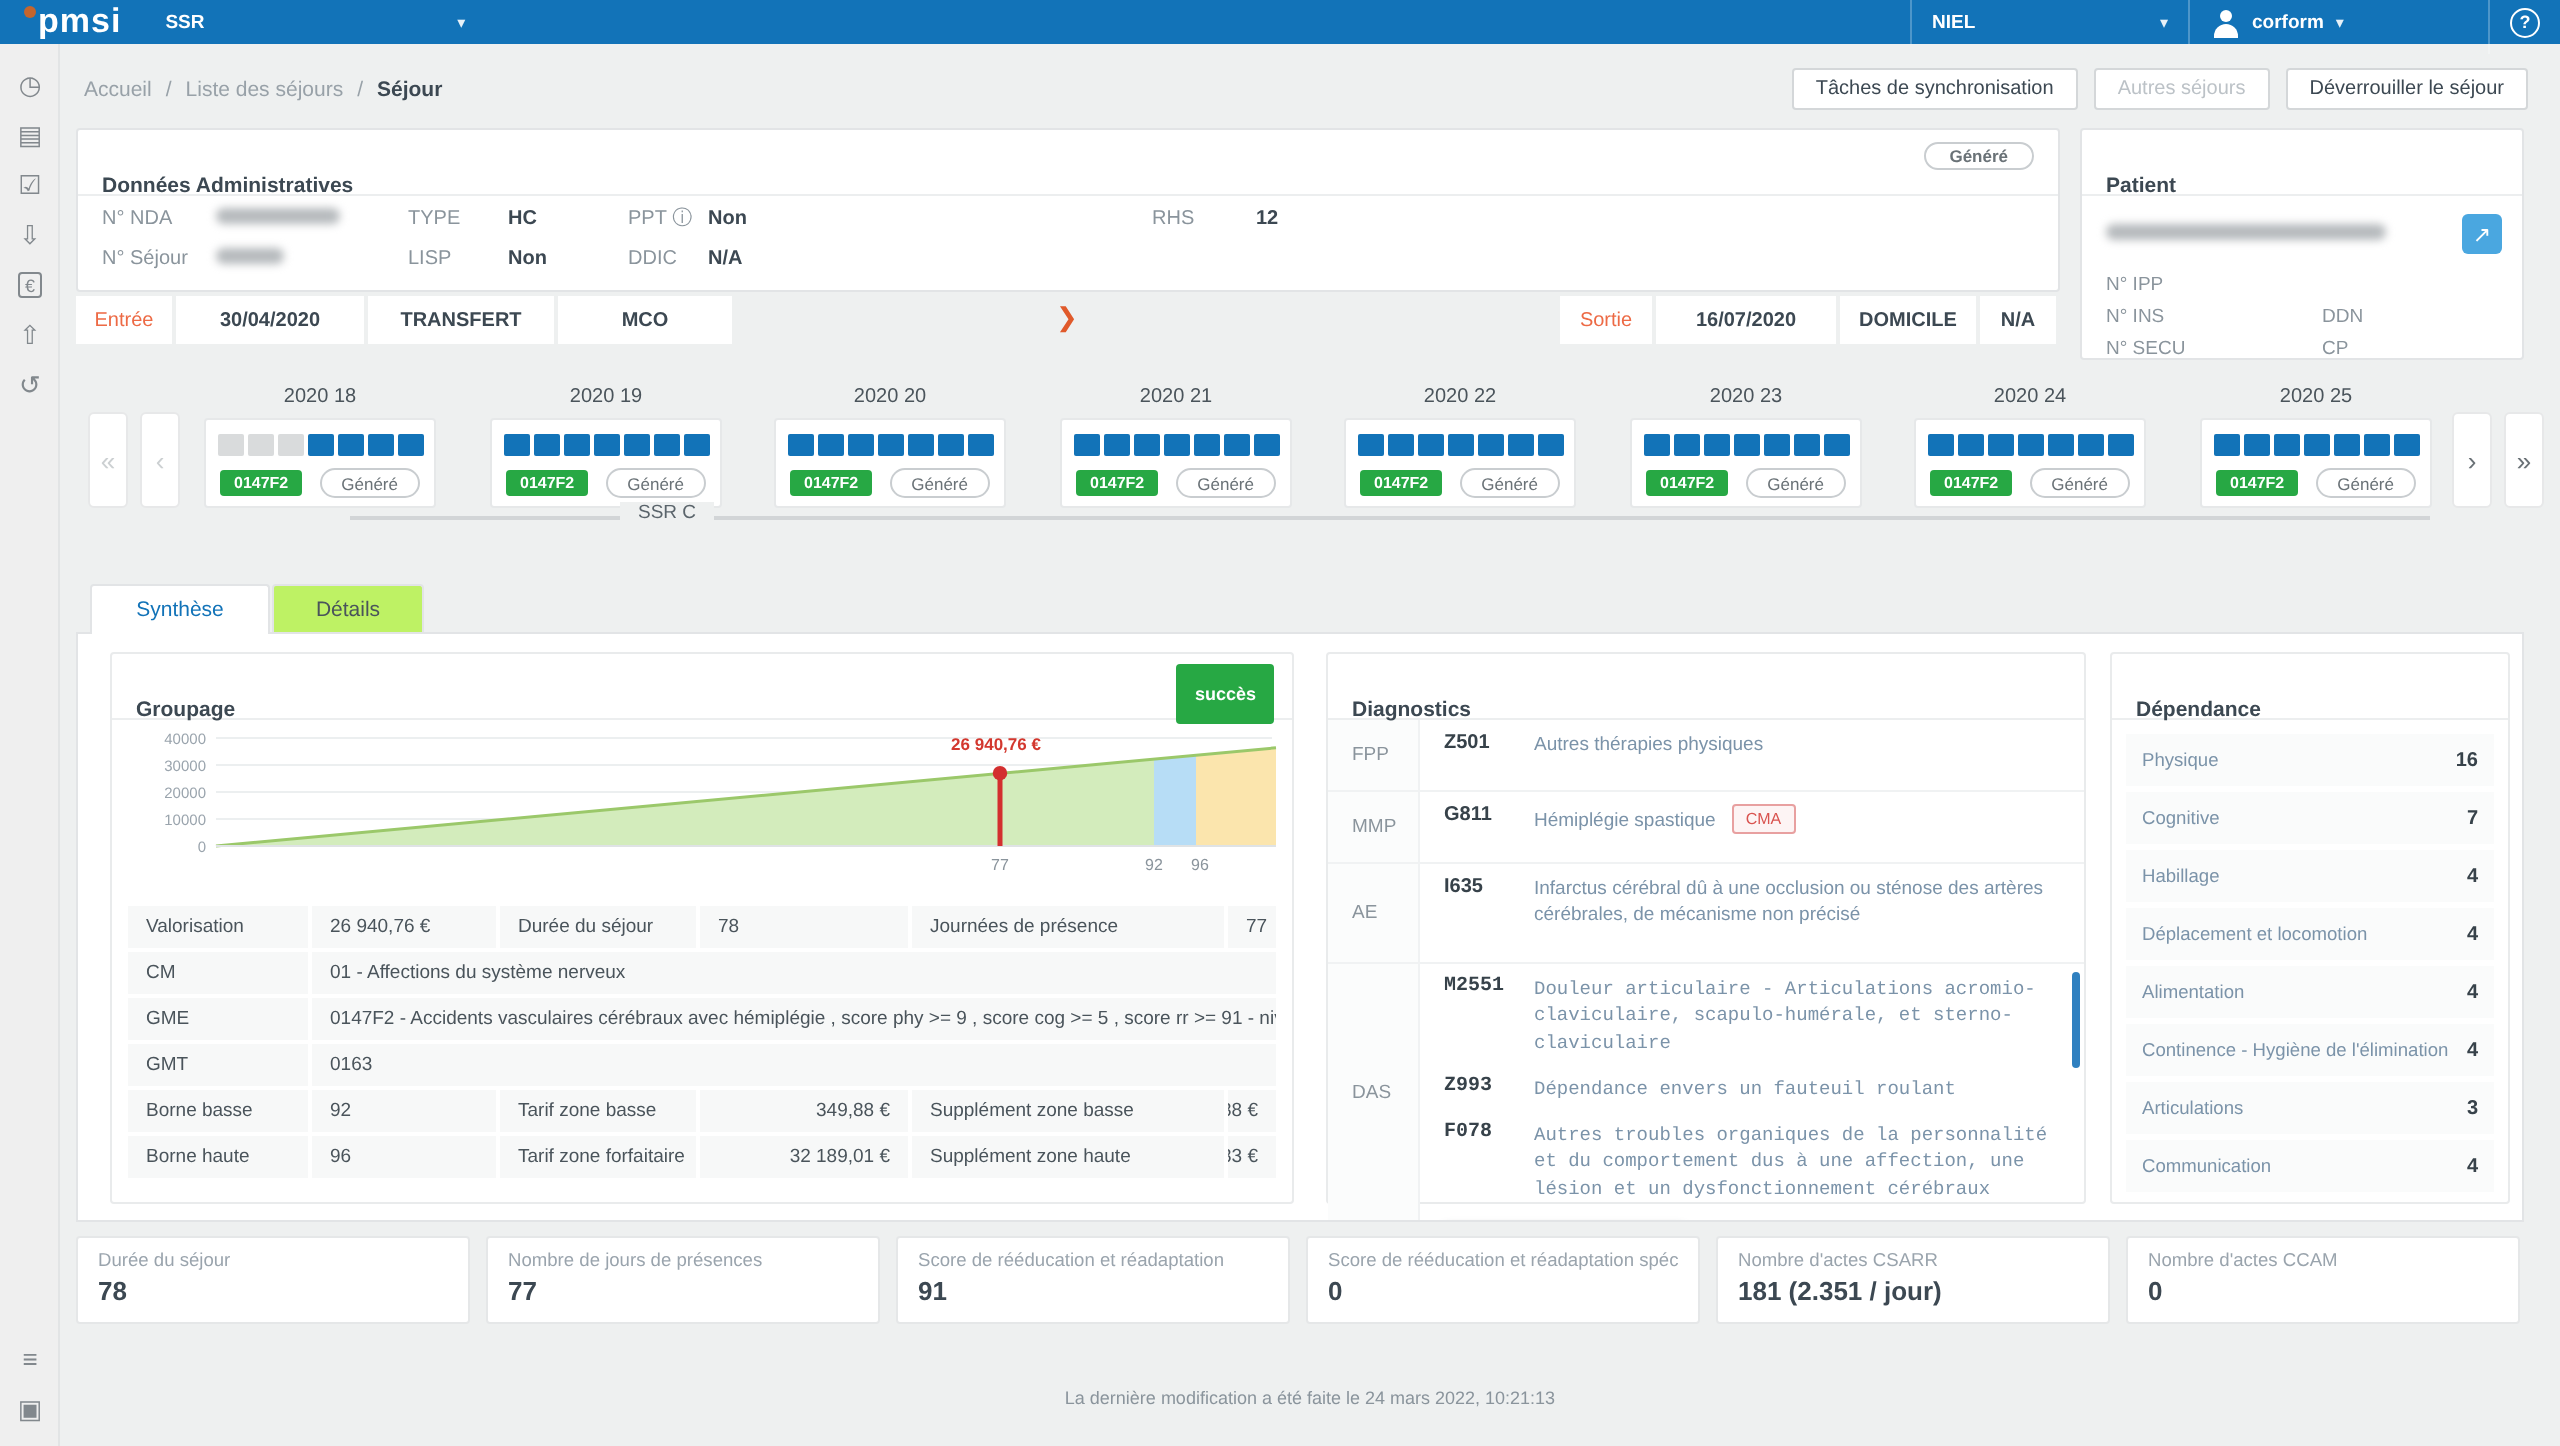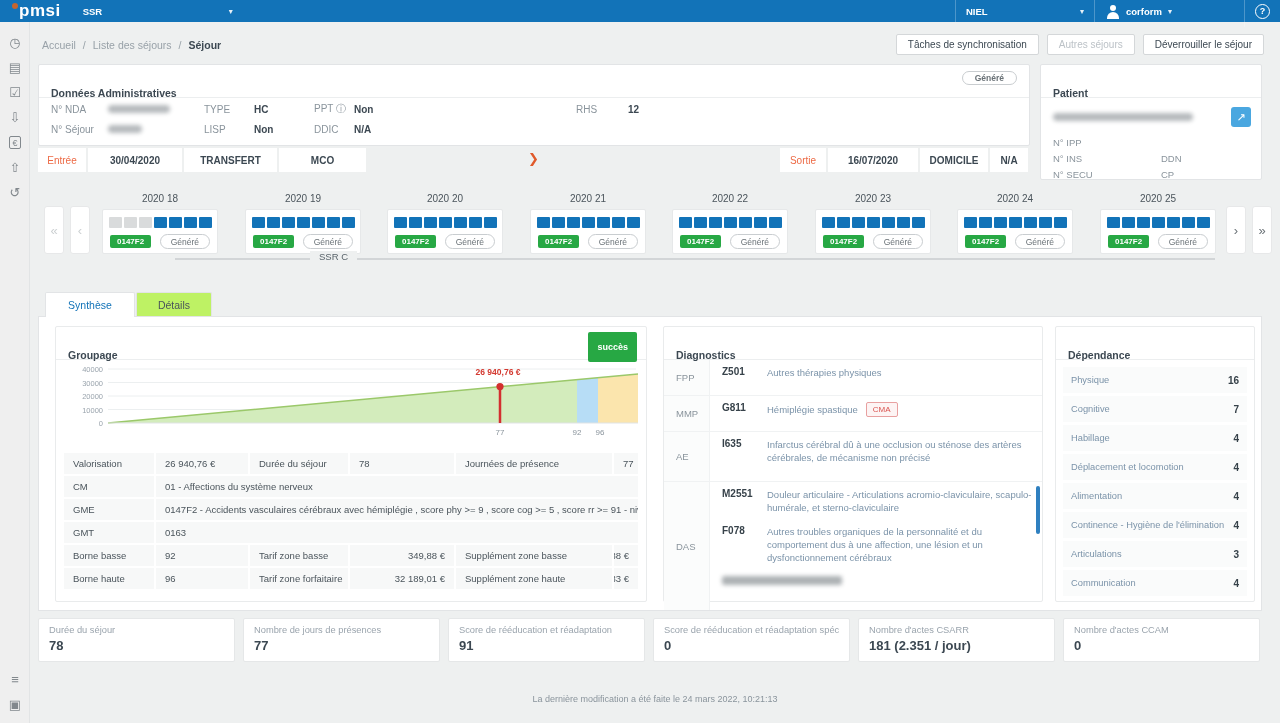--- a/index.html
+++ b/index.html
@@ -96,21 +96,21 @@
   .g-cell.right { justify-content:flex-end; }
 
   
   .diag-row { display:flex; border-bottom:1px solid #f0f2f3; }
   .diag-type { width:46px; background:#fbfcfc; display:flex; align-items:center; padding-left:12px; color:#8a949c; font-size:9.5px; border-right:1px solid #f0f2f3; flex-shrink:0; }
   .diag-body { flex:1; position:relative; }
   .diag-entry { display:flex; gap:9px; padding:6px 10px 4px 12px; cursor:pointer; }
   .diag-code { font-weight:bold; color:#37424a; font-size:10px; min-width:36px; }
   .diag-desc { color:#7b93a9; font-size:9.5px; line-height:1.4; }
   .cma-chip { display:inline-block; border:1px solid #e8a0a0; background:#fdf4f4; color:#d9534f; font-size:8px; border-radius:2px; padding:1px 6px; margin-left:8px; vertical-align:1px; }
-  .das-body { height:128px; overflow:hidden; }
+  .das-body { height:128px; overflow:hidden;font-family:Liberation Mono, monospace; }
   .das-scroll { position:absolute; right:2px; top:4px; width:4px; height:48px; background:#2f80c0; border-radius:2px; cursor:pointer; }
   .blur-row { margin:8px 0 0 12px; width:120px; height:9px; background:#6a7277; opacity:.55; border-radius:2px; filter:blur(2px); }
 
   
   .dep-list { padding-top:4px;text-align:center; }
   .dep-row { display:flex; justify-content:space-between; align-items:center; height:26px; margin:3px 7px; padding:0 8px; background:#fafbfb; }
   .dep-lbl { color:#7b93a9; font-size:9.3px; }
   .dep-val { color:#37424a; font-weight:bold; font-size:10px; }
 
   
@@ -503,20 +503,24 @@
         </div>
       </div>
       <div class="diag-row" style="height:128px;border-bottom:none">
         <div class="diag-type">DAS</div>
         <div class="diag-body das-body">
           <div class="diag-entry">
             <span class="diag-code">M2551</span>
             <span class="diag-desc">Douleur articulaire - Articulations acromio-claviculaire, scapulo-humérale, et sterno-claviculaire</span>
           </div>
           <div class="diag-entry">
+            <span class="diag-code">Z993</span>
+            <span class="diag-desc">Dépendance envers un fauteuil roulant</span>
+          </div>
+          <div class="diag-entry">
             <span class="diag-code">F078</span>
             <span class="diag-desc">Autres troubles organiques de la personnalité et du comportement dus à une affection, une lésion et un dysfonctionnement cérébraux</span>
           </div>
           <div class="blur-row"></div>
           <div class="das-scroll"></div>
         </div>
       </div>
     </div>
 
     <div class="inner-card dep-card">

